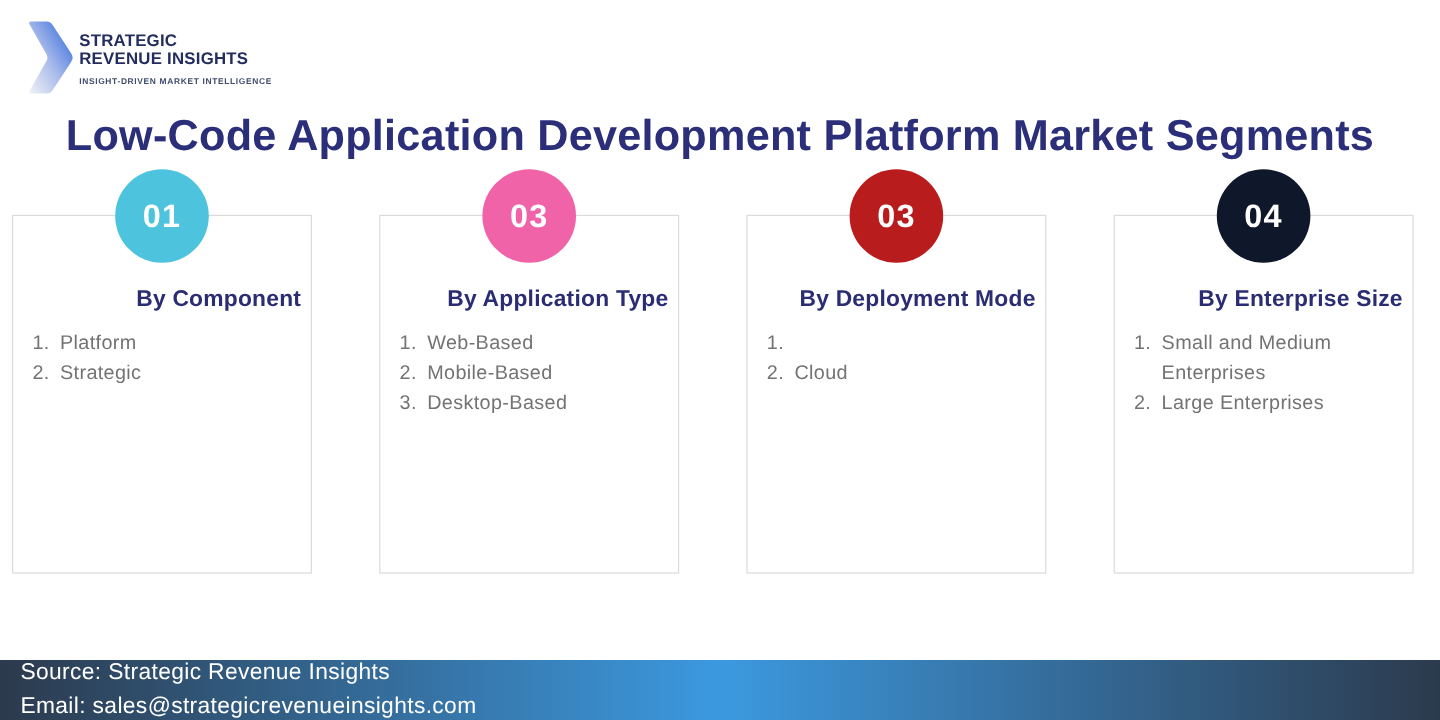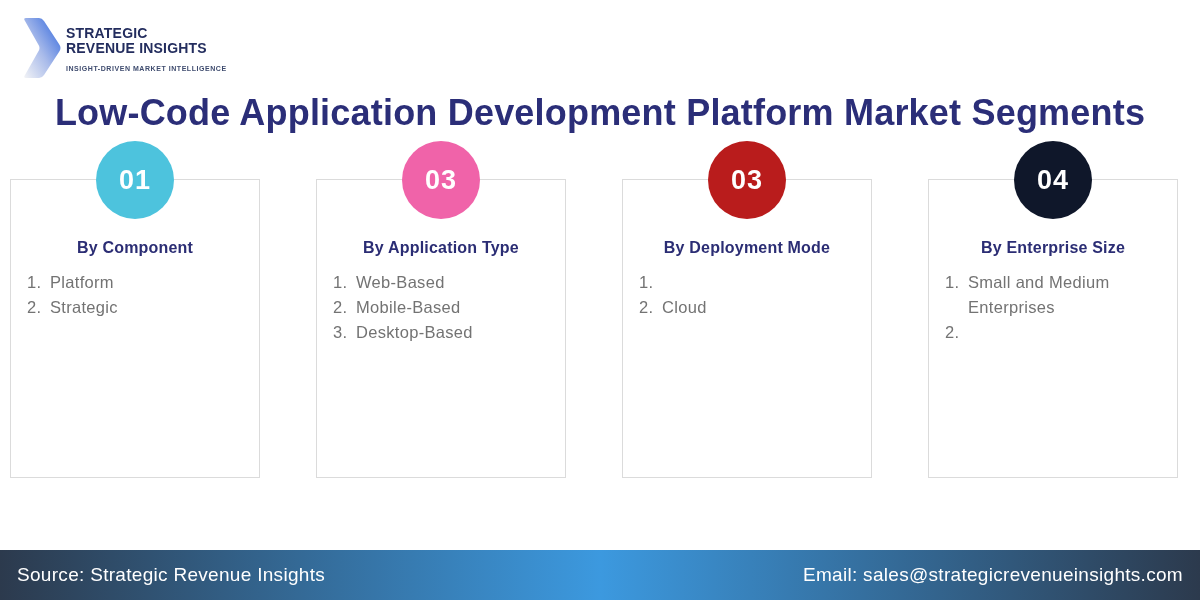--- a/index.html
+++ b/index.html
@@ -78,22 +78,22 @@
     align-items: center;
     justify-content: center;
     color: #ffffff;
     font-size: 27px;
     font-weight: 700;
     letter-spacing: 1px;
   }
   .card-title {
     margin-top: 59px;
     padding: 0 8px;
-    text-align: center;
-    font-size: 16px;
+    text-align: right;
+    font-size: 19px;
     font-weight: 700;
     letter-spacing: 0.2px;
     color: #2B2D74;
   }
   .card-list {
     list-style: none;
     margin-top: 13px;
     padding: 0 8px 0 16px;
     color: #737373;
     font-size: 16.5px;
@@ -105,26 +105,27 @@
 
   
   .footer {
     position: absolute;
     left: 0;
     bottom: 0;
     width: 100%;
     height: 50px;
     background: linear-gradient(90deg, #2C3A4D 0%, #3C99DF 50%, #2C3A4D 100%);
     display: flex;
-    align-items: center;
+    align-items: flex-start;
     justify-content: space-between;
     padding: 0 17px;
     color: #ffffff;
     font-size: 19px;
     letter-spacing: 0.3px;
+    flex-direction: column;
   }
 </style>
 </head>
 <body>
 
 <div class="page">
 
   <div class="brand">
     <svg class="brand-mark" viewBox="0 0 40 62" xmlns="http://www.w3.org/2000/svg" aria-hidden="true">
       <defs>
@@ -200,20 +201,21 @@
     <section class="card">
       <div class="badge" style="background-color: #0f172a;">04</div>
       <h2 class="card-title">By Enterprise Size</h2>
       <ol class="card-list">
         <li>
           <span class="num">1.</span>
           <span class="txt">Small and Medium Enterprises</span>
         </li>
         <li>
           <span class="num">2.</span>
+          <span class="txt">Large Enterprises</span>
         </li>
       </ol>
     </section>
 
   </div>
 
   <div class="footer">
     <span>Source: Strategic Revenue Insights</span>
     <span>Email: sales@strategicrevenueinsights.com</span>
   </div>

